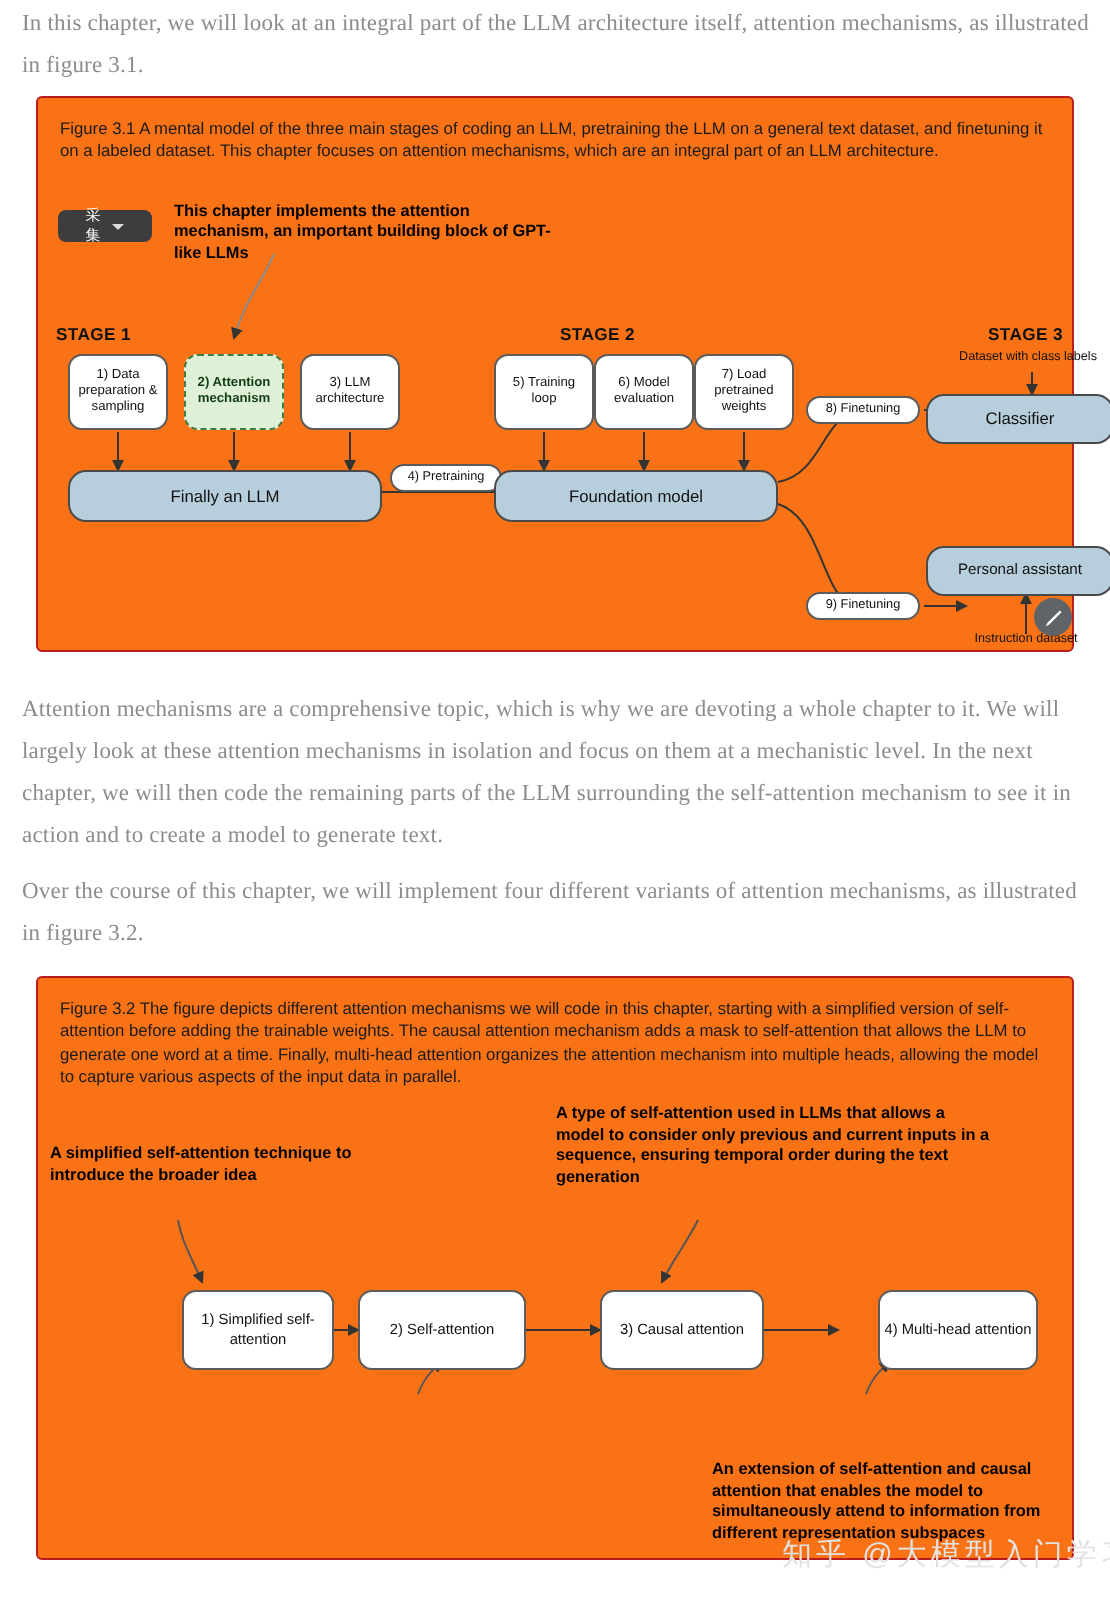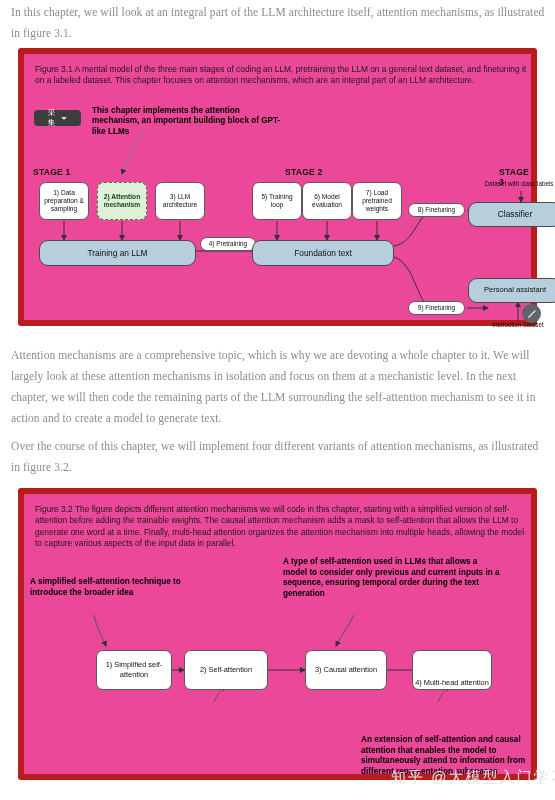--- a/index.html
+++ b/index.html
@@ -16,23 +16,23 @@
     position: absolute;
     color: #8c8c8c;
     font-size: 11.5px;
     line-height: 21px;
     font-family: "Liberation Serif", serif;
     letter-spacing: .1px;
   }
 
   .figbox {
     position: absolute;
-    border: 6px solid #b91c1c;
+    border: 1px solid #b91c1c;
     border-radius: 3px;
-    background: #ec4899;
+    background: #f97316;
   }
   .figcap {
     position: absolute;
     color: #1a1a1a;
     font-size: 8.4px;
     line-height: 11.4px;
     font-family: "Liberation Sans", sans-serif;
   }
 
   
@@ -217,24 +217,24 @@
       <span>4) Pretraining</span>
     </div>
     <div class="node pill" style="left:384px; top:149px; width:57px; height:14px;">
       <span>8) Finetuning</span>
     </div>
     <div class="node pill" style="left:384px; top:247px; width:57px; height:14px;">
       <span>9) Finetuning</span>
     </div>
 
     <div class="node blue" style="left:15px; top:186px; width:157px; height:26px;">
-      <span>Training an LLM</span>
+      <span>Finally an LLM</span>
     </div>
     <div class="node blue" style="left:228px; top:186px; width:142px; height:26px;">
-      <span>Foundation text</span>
+      <span>Foundation model</span>
     </div>
     <div class="node blue" style="left:444px; top:148px; width:94px; height:25px;">
       <span>Classifier</span>
     </div>
     <div class="node blue" style="left:444px; top:224px; width:94px; height:25px; font-size:7.6px;">
       <span>Personal assistant</span>
     </div>
 
     <div class="smalllbl" style="left:440px; top:126px; width:110px;">Dataset with class labels</div>
     <div class="smalllbl" style="left:444px; top:267px; width:100px;">Instruction dataset</div>
@@ -280,20 +280,20 @@
 
     <div class="node" style="left:72px; top:156px; width:76px; height:40px; font-size:7.4px; line-height:9.6px;">
       <span>1) Simplified self-attention</span>
     </div>
     <div class="node" style="left:160px; top:156px; width:84px; height:40px; font-size:7.4px; line-height:9.6px;">
       <span>2) Self-attention</span>
     </div>
     <div class="node" style="left:281px; top:156px; width:82px; height:40px; font-size:7.4px; line-height:9.6px;">
       <span>3) Causal attention</span>
     </div>
-    <div class="node" style="left:388px; top:156px; width:80px; height:40px; font-size:7.4px; line-height:9.6px;align-items:flex-end;">
+    <div class="node" style="left:420px; top:156px; width:80px; height:40px; font-size:7.4px; line-height:9.6px;">
       <span>4) Multi-head attention</span>
     </div>
   </div>
 
   <div class="watermark" style="left:391px; top:768px;">知乎 @大模型入门学习</div>
 
 </div>
 
 </body></html>

